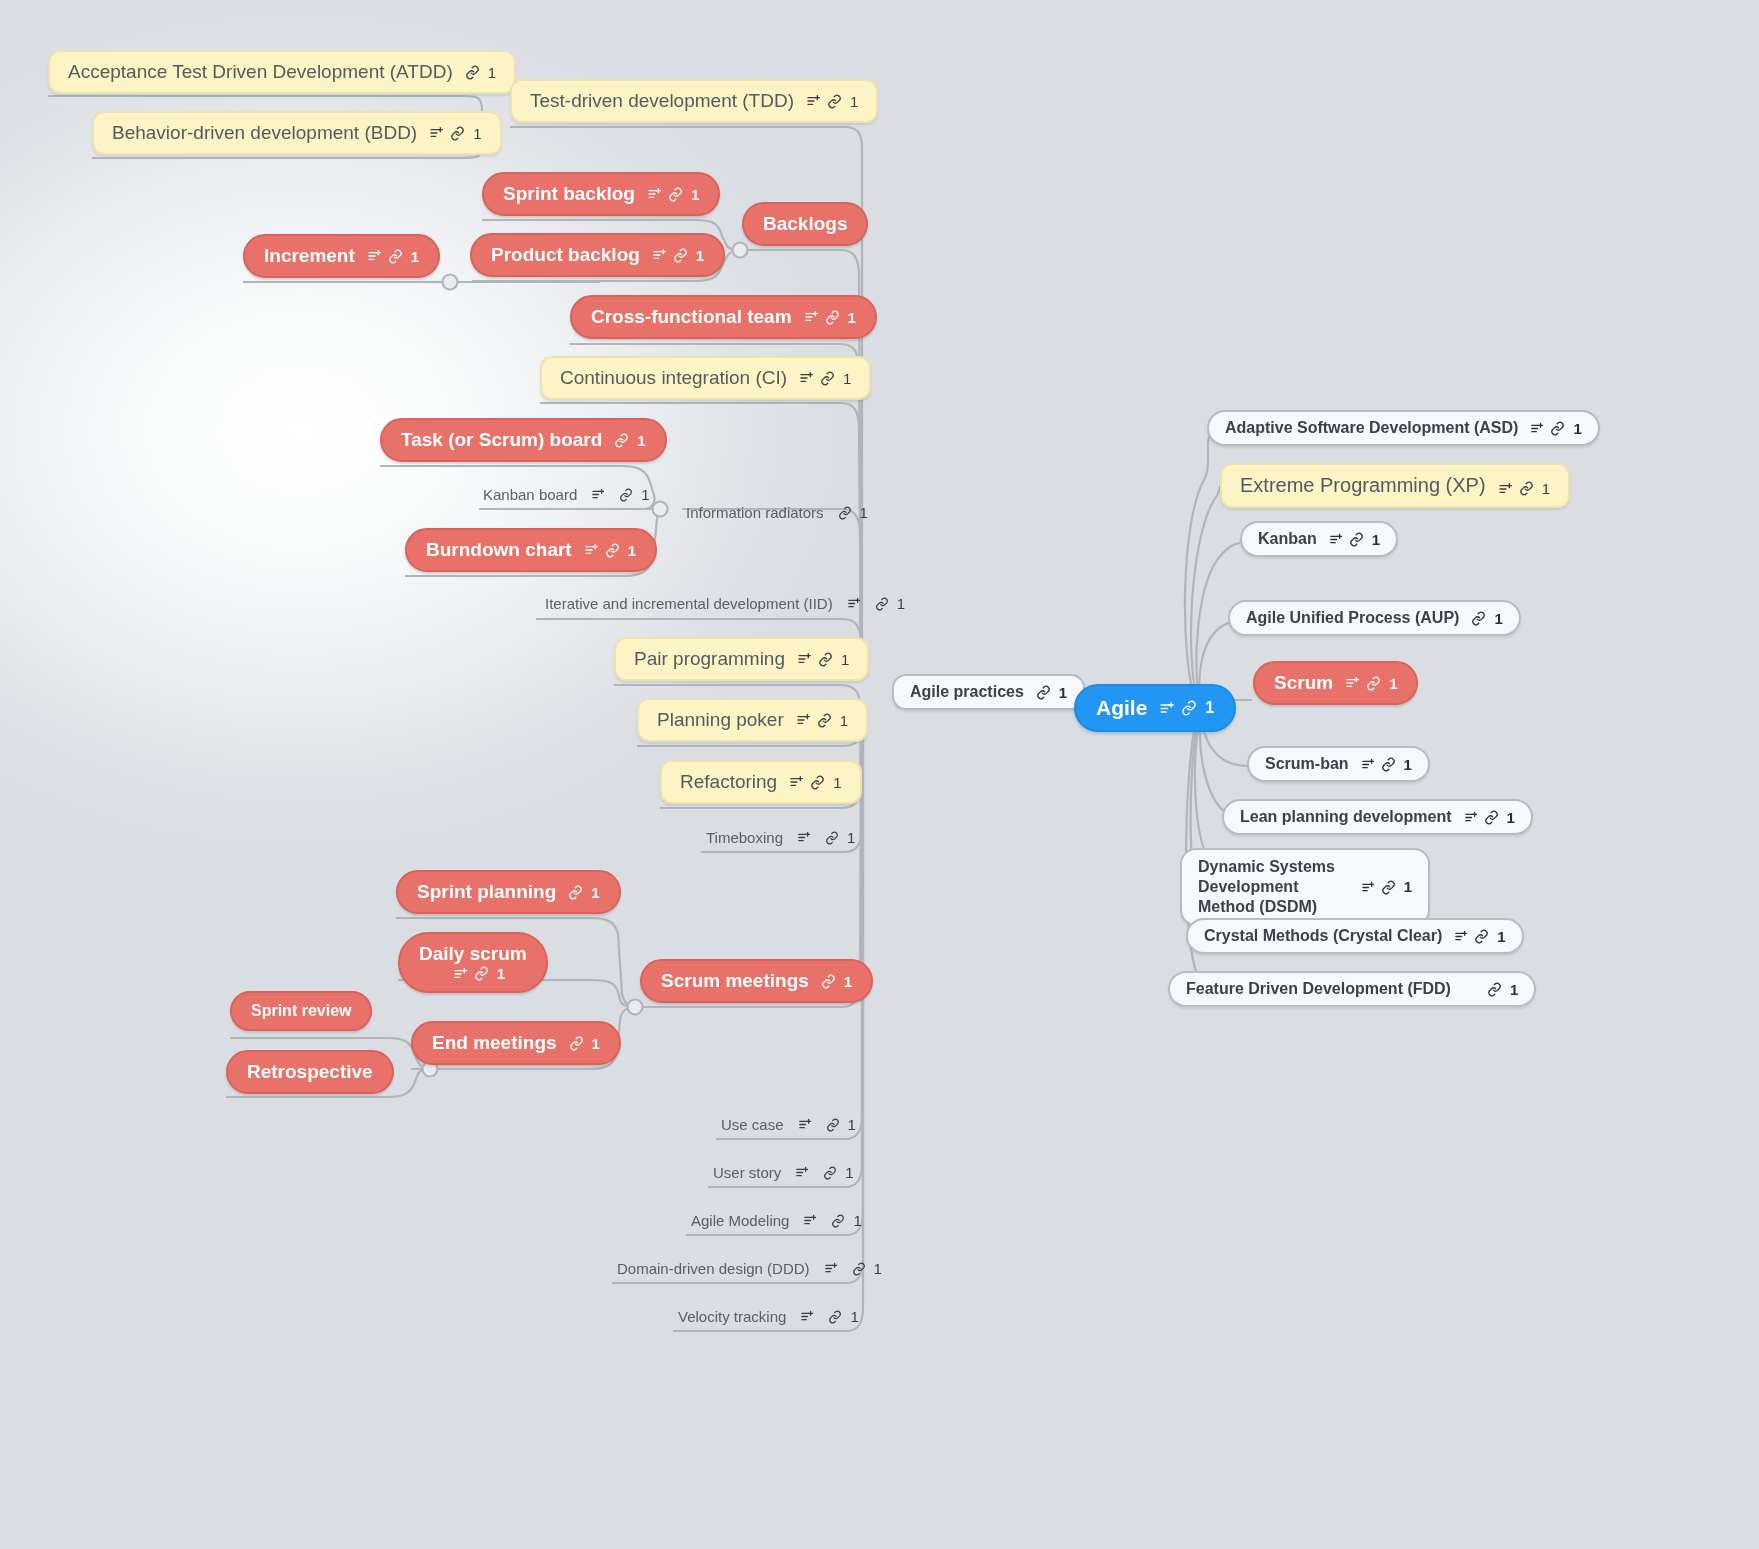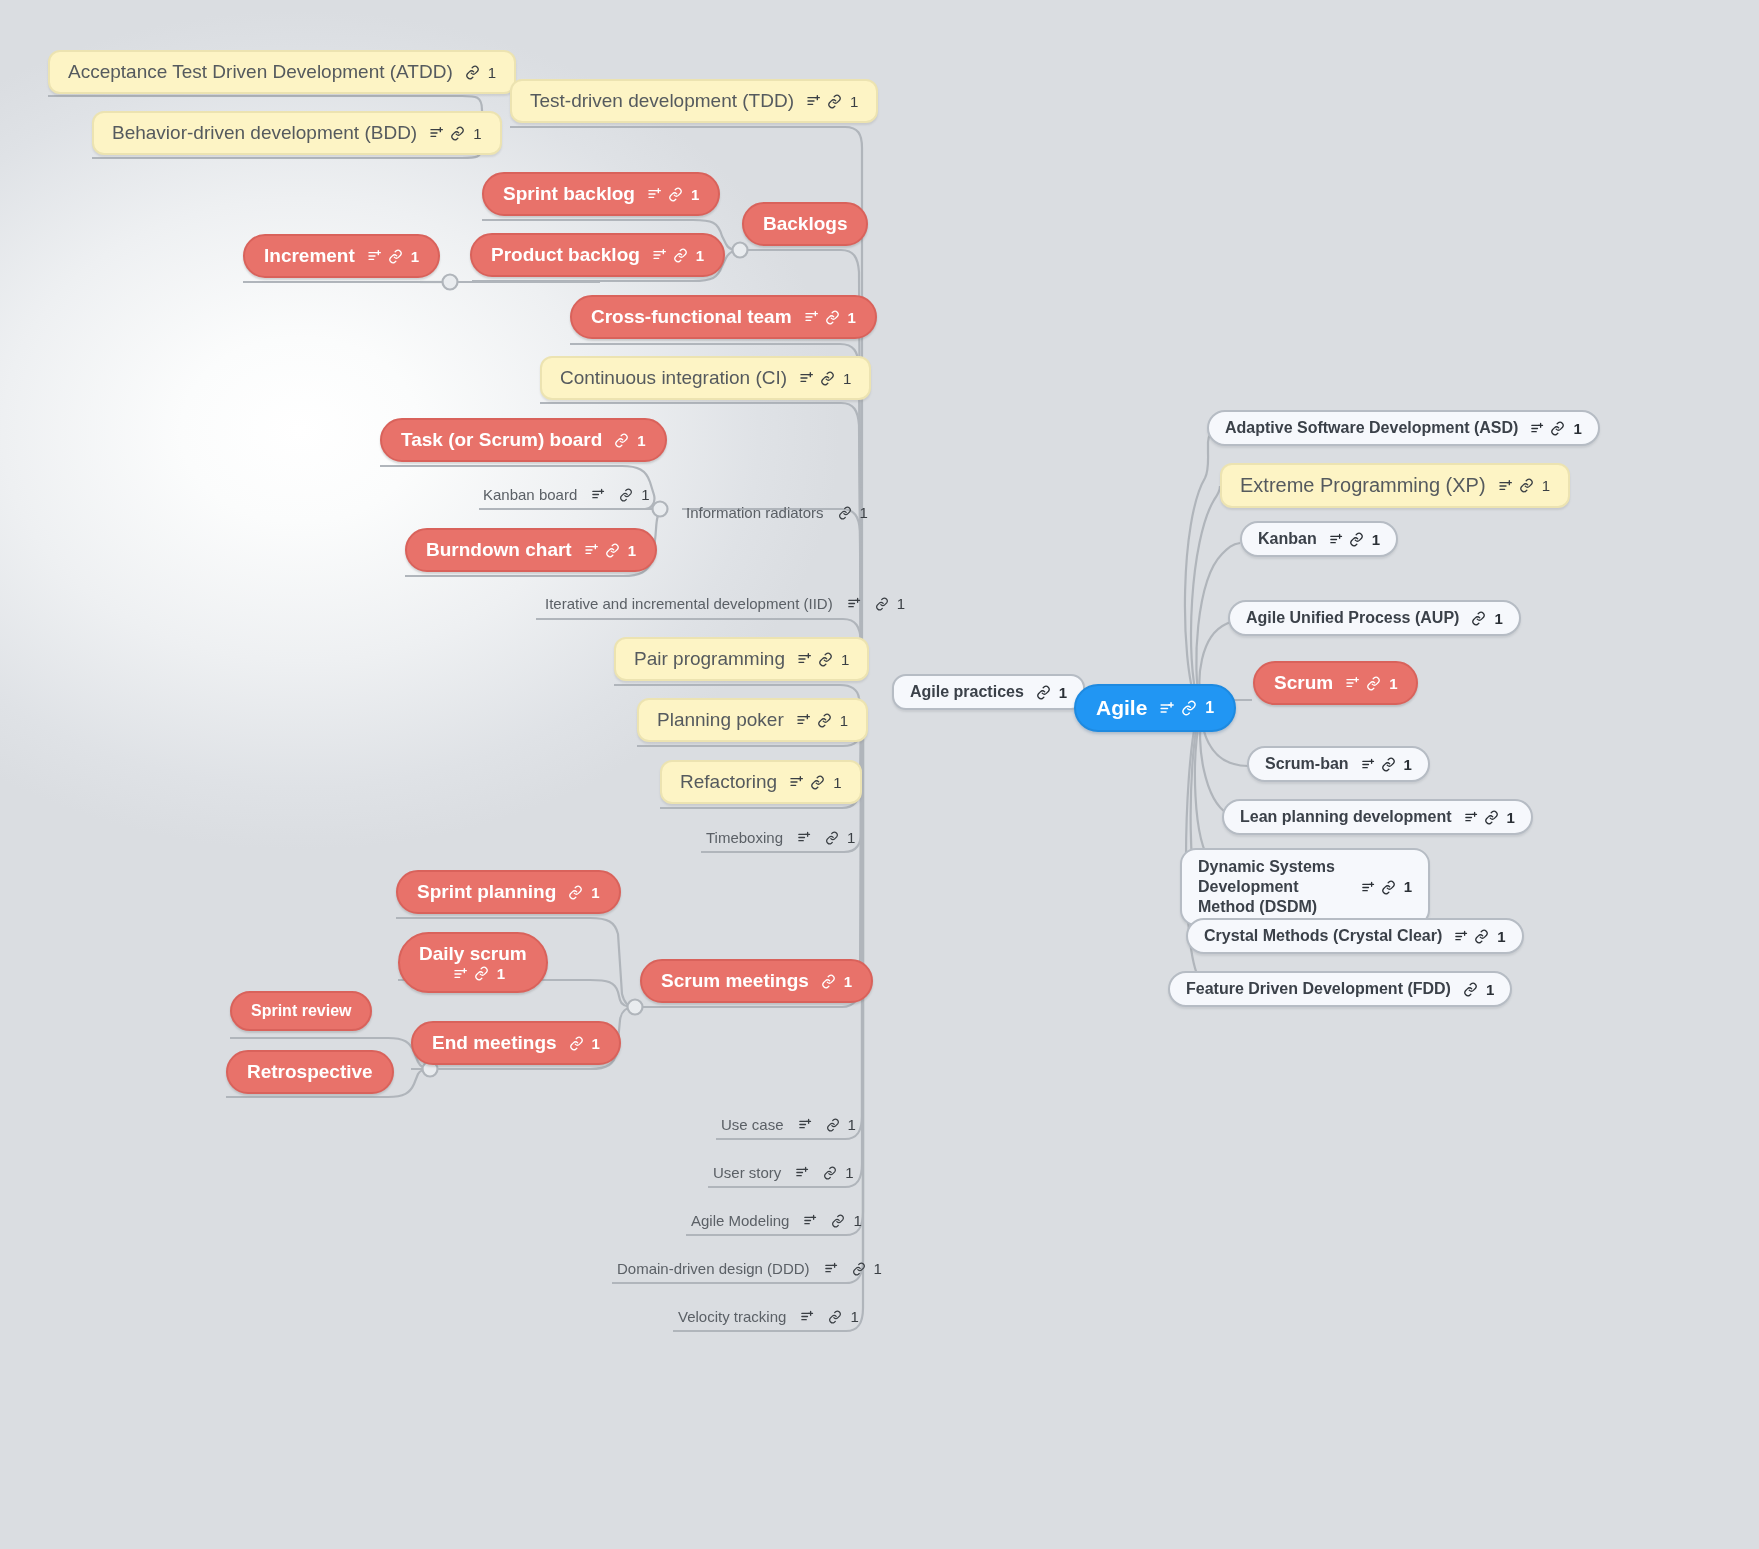--- a/index.html
+++ b/index.html
@@ -695,21 +695,21 @@
       <span class="ic">
         <svg width="15" height="15" viewBox="0 0 24 24" stroke-width="2.1" stroke-linecap="round">
             <path d="M10 13a5 5 0 0 0 7 0l3-3a5 5 0 0 0-7-7l-1.5 1.5"></path>
             <path d="M14 11a5 5 0 0 0-7 0l-3 3a5 5 0 0 0 7 7l1.5-1.5"></path>
           </svg>
       </span>
       <span class="cnt">1</span>
     </span>
   </div>
 
-  <div class="node pill-yellow" style="left:1220px; top:463px; font-size:20px;">
+  <div class="node pill-yellow" style="left:1220px; top:463px; font-size:20px;align-items:flex-end;">
     <span class="lbl">Extreme Programming (XP)</span>
     <span class="icons">
       <span class="ic">
         <svg width="16" height="16" viewBox="0 0 24 24" stroke-width="2.1" stroke-linecap="round">
             <path d="M3 7h12M3 12h9M3 17h7"></path>
             <path d="M17 4v6M14 7h6"></path>
           </svg>
       </span>
       <span class="ic">
         <svg width="15" height="15" viewBox="0 0 24 24" stroke-width="2.1" stroke-linecap="round">
@@ -841,21 +841,21 @@
       <span class="ic">
         <svg width="15" height="15" viewBox="0 0 24 24" stroke-width="2.1" stroke-linecap="round">
             <path d="M10 13a5 5 0 0 0 7 0l3-3a5 5 0 0 0-7-7l-1.5 1.5"></path>
             <path d="M14 11a5 5 0 0 0-7 0l-3 3a5 5 0 0 0 7 7l1.5-1.5"></path>
           </svg>
       </span>
       <span class="cnt">1</span>
     </span>
   </div>
 
-  <div class="node pill-white" style="left:1168px; top:971px; font-size:16px;">
+  <div class="node pill-white" style="left:1168px; top:971px; font-size:16px;gap:24px;">
     <span class="lbl">Feature Driven Development (FDD)</span>
     <span class="icons">
       <span class="ic">
         <svg width="15" height="15" viewBox="0 0 24 24" stroke-width="2.1" stroke-linecap="round">
             <path d="M10 13a5 5 0 0 0 7 0l3-3a5 5 0 0 0-7-7l-1.5 1.5"></path>
             <path d="M14 11a5 5 0 0 0-7 0l-3 3a5 5 0 0 0 7 7l1.5-1.5"></path>
           </svg>
       </span>
       <span class="cnt">1</span>
     </span>

